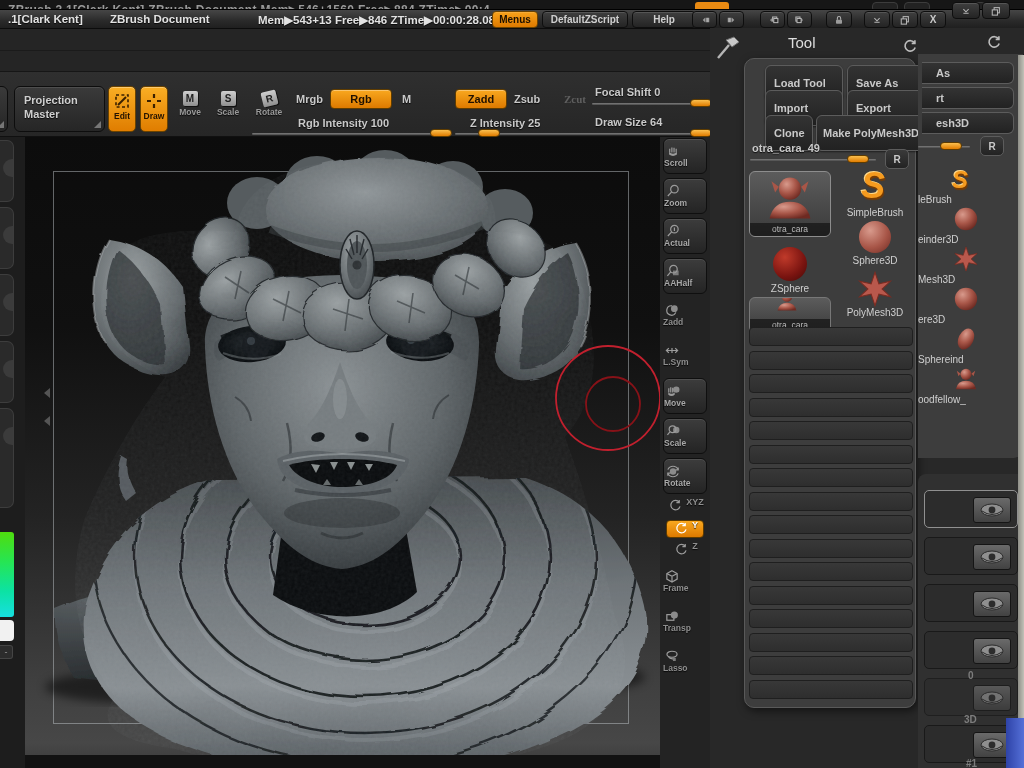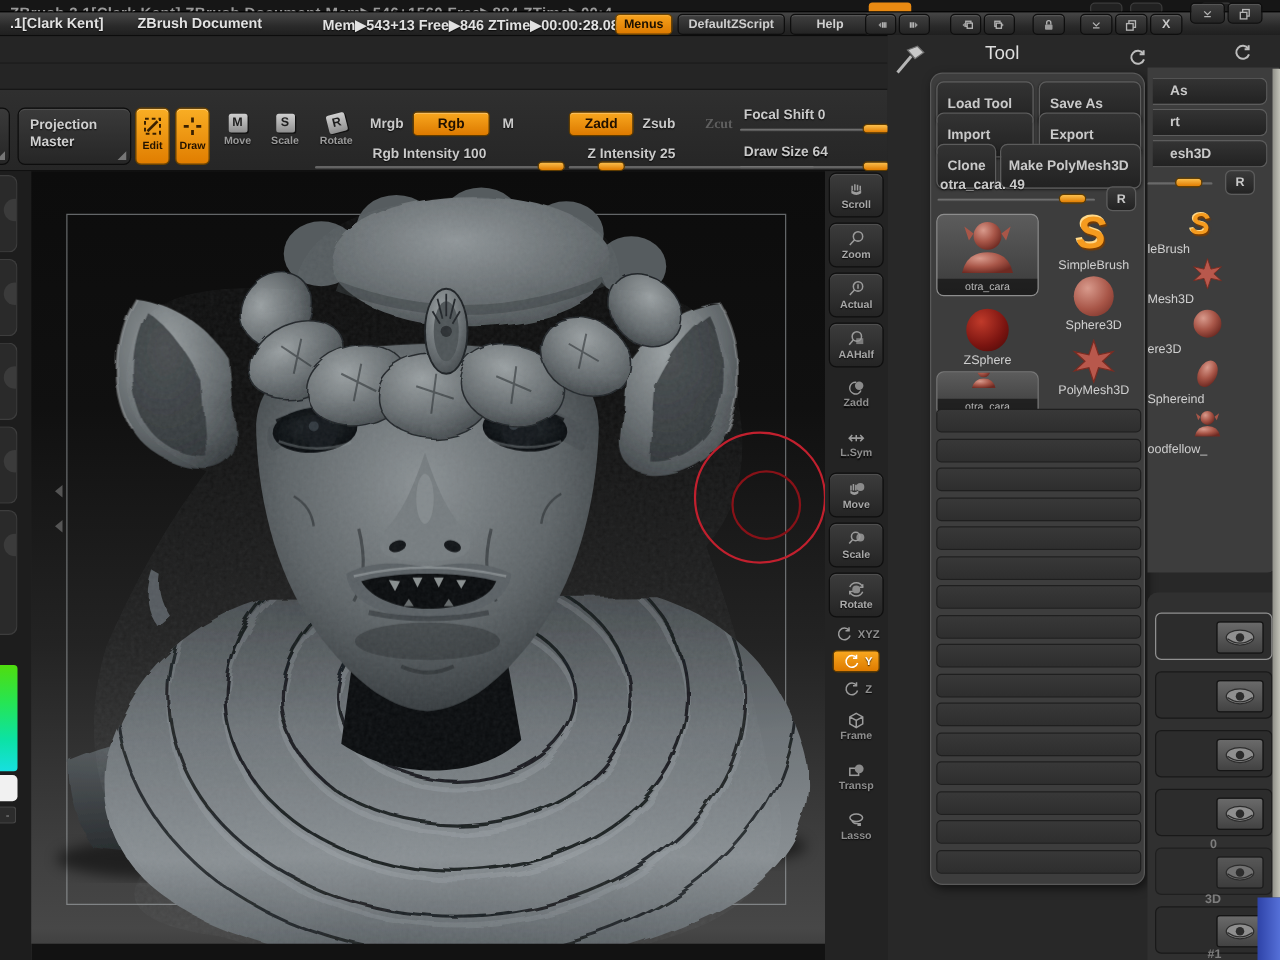--- a/index.html
+++ b/index.html
@@ -73,21 +73,21 @@
 
   
   #canvas { left:25px; top:137px; width:635px; height:631px;
     background:linear-gradient(#0c0c0c 0%, #101010 30%, #232323 60%, #3f3f3f 86%, #474747 96%, #3a3a3a 100%); }
   #doc-frame { position:absolute; left:28px; top:34px; width:576px; height:553px;
     border:1px solid rgba(195,200,205,.48); }
   #sculpt { position:absolute; left:0; top:0; }
 
   
   #tool-column { left:660px; top:137px; width:50px; height:631px; background:#232323; display:flex; flex-direction:column; align-items:center; padding-top:1px; }
-  .ct-item { width:44px; display:flex; flex-direction:column; align-items:center; justify-content:center; color:#8e8e8e; }
+  .ct-item { width:44px; display:flex; flex-direction:column; align-items:flex-start; justify-content:center; color:#8e8e8e; }
   .ct-item.raised { height:36px; margin-bottom:4px; background:linear-gradient(#3c3c3c,#242424);
     border:1px solid #0f0f0f; border-radius:6px; box-shadow:inset 0 1px 0 rgba(255,255,255,.1); color:#a8a8a8; }
   .ct-item.flat { height:34px; margin-bottom:6px; }
   .ct-item.mini { height:18px; margin-bottom:4px; flex-direction:row; gap:2px; }
   .ct-item.orange { height:18px; width:38px; margin-bottom:4px; flex-direction:row; gap:2px;
     background:linear-gradient(#f9a81f,#dd7a00); border:1px solid #5f3c00; border-radius:4px; color:#fff; }
   .ct-icon { width:18px; height:15px; stroke:#9b9b9b; fill:none; stroke-width:1.3; }
   .ct-item.orange .ct-icon { stroke:#fff; }
   .ct-label { font-size:8.5px; font-weight:bold; line-height:9px; }
   .ct-item.mini .ct-label, .ct-item.orange .ct-label { font-size:9px; }
@@ -97,21 +97,21 @@
   
   #right-region { left:710px; top:28px; width:314px; height:740px; background:#282828; }
   #tool-header-title { position:absolute; left:52px; top:6px; color:#dedede; font-size:15px;margin-left:26px; }
   .refresh { position:absolute; width:16px; height:16px; stroke:#bdbdbd; fill:none; stroke-width:1.6; }
   #hammer { position:absolute; left:2px; top:4px; width:30px; height:30px; stroke:#cfcfcf; fill:#b9b9b9; stroke-width:1; }
 
   #tool-panel { position:absolute; left:34px; top:30px; width:172px; height:650px;
     background:#3d3d3d; border-radius:10px; border:1px solid #595959; box-shadow:2px 3px 8px rgba(0,0,0,.55); }
   .pbtn { position:absolute; height:36px; background:linear-gradient(#333,#222); border:1px solid #5c5c5c;
     border-radius:6px; color:#c9c9c9; font-size:11px; font-weight:bold; display:flex; align-items:center;
-    padding-left:8px; box-shadow:0 1px 2px rgba(0,0,0,.5); }
+    padding-left:8px; box-shadow:0 1px 2px rgba(0,0,0,.5);margin-left:16px; }
   .rbtn { position:absolute; width:24px; height:20px; background:linear-gradient(#3a3a3a,#232323); border:1px solid #5c5c5c;
     border-radius:5px; color:#c9c9c9; font-size:10px; font-weight:bold; display:flex; align-items:center; justify-content:center; }
   .thumb { position:absolute; background:linear-gradient(#5c5c5c,#3a3a3a); border:1px solid #777;
     border-radius:6px; overflow:hidden; }
   .thumb .band { position:absolute; left:0; right:0; bottom:0; height:13px; background:rgba(20,20,20,.72);
     color:#b9b9b9; font-size:8.5px; text-align:center; line-height:13px; }
   .tlab { position:absolute; color:#cfcfcf; font-size:10px; text-align:center; white-space:nowrap; }
   .sG { font-weight:bold; font-style:italic; color:#f59b1f; text-shadow:1px 2px 1px #7a3c00, -1px -1px 0 #ffd98a; }
   .ball { border-radius:50%; background:radial-gradient(circle at 35% 30%, #d89a8c, #a85648 55%, #6e2a22); }
   .zball { border-radius:50%; background:radial-gradient(circle at 35% 30%, #c03a2a, #7a1410 60%, #430a08); }
@@ -787,20 +787,27 @@
       <div id="tray-items">
 
       <div class="tr-item">
             <span class="ic sG" style="font-size:24px">S</span>
             <svg class="ic tr-icon" viewBox="0 0 28 28"></svg>
             <span class="lb">leBrush</span>
           </div>
           <div class="tr-item">
             <span class="ic sG" style="font-size:24px"></span>
             <svg class="ic tr-icon" viewBox="0 0 28 28">
+              <use href="#i-ball"></use>
+            </svg>
+            <span class="lb">einder3D</span>
+          </div>
+          <div class="tr-item">
+            <span class="ic sG" style="font-size:24px"></span>
+            <svg class="ic tr-icon" viewBox="0 0 28 28">
               <use href="#i-star"></use>
             </svg>
             <span class="lb">Mesh3D</span>
           </div>
           <div class="tr-item">
             <span class="ic sG" style="font-size:24px"></span>
             <svg class="ic tr-icon" viewBox="0 0 28 28">
               <use href="#i-ball"></use>
             </svg>
             <span class="lb">ere3D</span>

